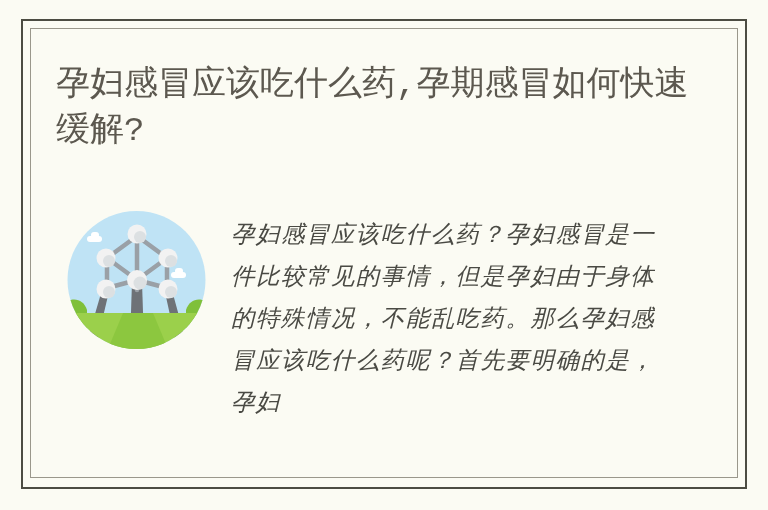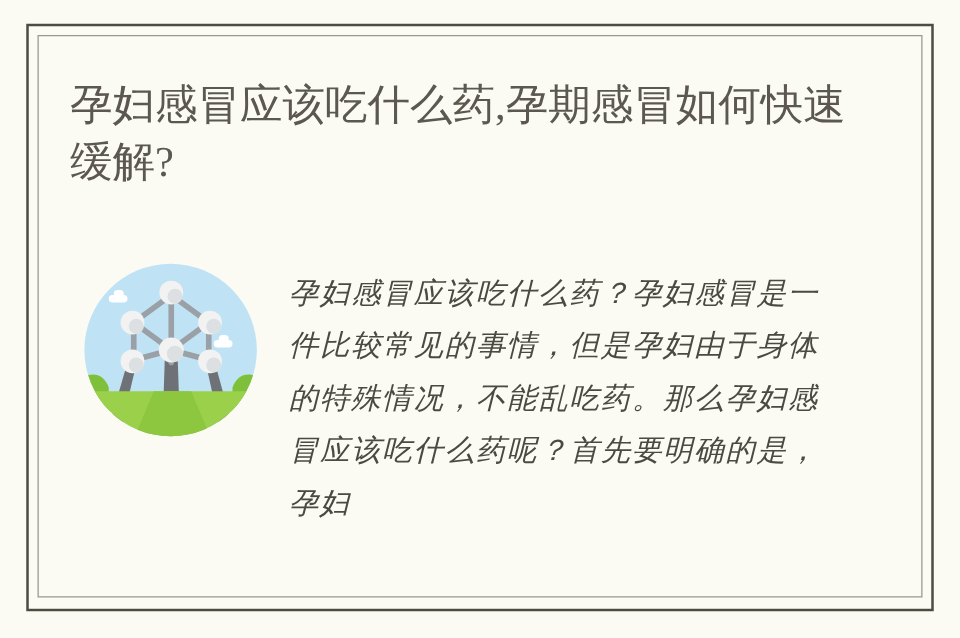--- a/index.html
+++ b/index.html
@@ -47,21 +47,21 @@
   #title {
     position: absolute;
     left: 56px;
     top: 62px;
     width: 640px;
     font-size: 34px;
     line-height: 46px;
     letter-spacing: 0px;
     color: #5C584F;
     font-weight: 400;
-    font-family: Liberation Serif, serif;
+    font-family: Liberation Mono, monospace;
     white-space: pre-wrap;
   }
 
   
   #illustration {
     position: absolute;
     left: 67px;
     top: 210px;
     width: 139px;
     height: 140px;
@@ -74,21 +74,21 @@
 
   
   #article-body {
     position: absolute;
     left: 231px;
     top: 213px;
     width: 424px;
     font-size: 23.5px;
     line-height: 42px;
     color: #4A4A44;
-    font-family: Liberation Sans, sans-serif;
+    font-family: Liberation Serif, serif;
     font-style: italic;
     letter-spacing: 1.2px;
     text-align: justify;
     text-justify: inter-character;
     word-break: break-all;
     overflow: hidden;
     max-height: 252px;
   }
 </style>
 </head>

